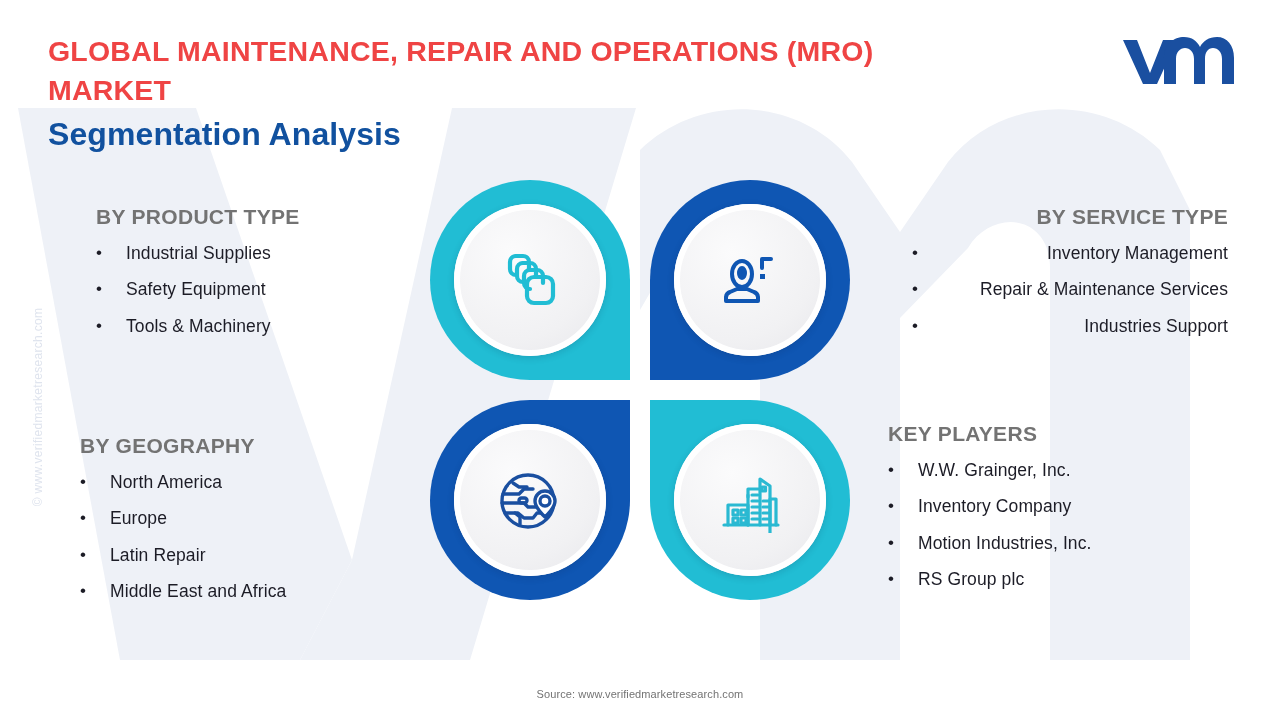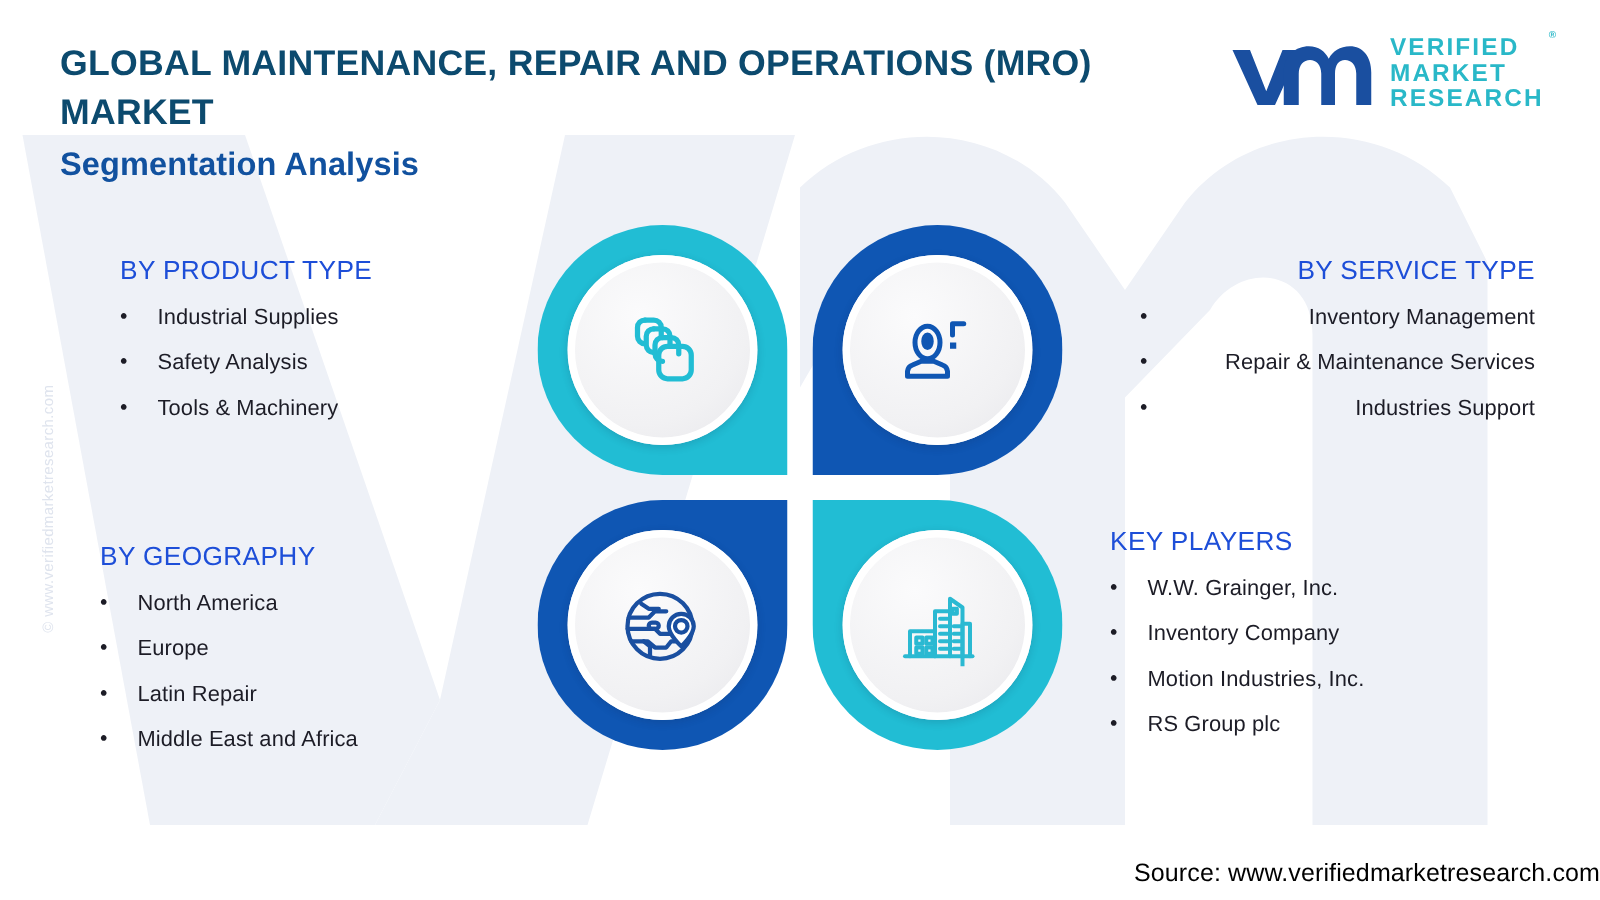--- a/index.html
+++ b/index.html
@@ -36,28 +36,28 @@
     white-space: nowrap;
     text-align: center;
     z-index: 2;
   }
 
   
   .header { position: absolute; left: 48px; top: 32px; z-index: 3; }
   .title {
     font-size: 28.5px;
     font-weight: bold;
-    color: #0c4a6e;
+    color: #ef4444;
     letter-spacing: .2px;
     line-height: 1.37;
     max-width: 880px;
   }
   .subtitle {
     margin-top: 6px;
-    font-size: 26px;
+    font-size: 32px;
     font-weight: bold;
     color: #11519f;
     letter-spacing: .1px;
   }
 
   
   .logo {
     position: absolute; right: 45px; top: 28px;
     display: flex; align-items: center; gap: 14px;
     z-index: 3;
@@ -76,22 +76,22 @@
 
   
   .col { position: absolute; z-index: 3; }
   .col-tl { left: 96px;  top: 205px; width: 330px; }
   .col-tr { left: 888px; top: 205px; width: 340px; text-align: right; }
   .col-bl { left: 80px;  top: 434px; width: 330px; }
   .col-br { left: 888px; top: 422px; width: 340px; }
 
   .col-head {
     font-size: 21px;
-    font-weight: normal;
-    color: #1d4ed8;
+    font-weight: bold;
+    color: #737373;
     letter-spacing: .3px;
     margin-bottom: 14px;
   }
   .bullets { list-style: none; }
   .bullets li {
     display: flex;
     align-items: flex-start;
     font-size: 17.5px;
     color: #1c1c26;
     line-height: 1.16;
@@ -129,23 +129,23 @@
     background: radial-gradient(circle at 38% 32%, #fbfbfc 0%, #f1f1f3 62%, #e6e6ea 100%);
     box-shadow: 0 2px 7px rgba(20,30,60,0.16), inset 0 0 0 6px #ffffff;
     display: flex; align-items: center; justify-content: center;
   }
   .disc svg { display: block; }
 
   
   .footer {
     position: absolute;
     left: 0; right: 0; top: 688px;
-    text-align: right;
-    font-size: 20px;
-    color: #000000;
+    text-align: center;
+    font-size: 11px;
+    color: #737373;
     letter-spacing: .1px;
     z-index: 3;
   }
 </style>
 </head>
 <body>
 
 <div id="page">
 
   <svg class="bg-wm" viewBox="0 0 1280 720" preserveAspectRatio="none" aria-hidden="true">
@@ -162,26 +162,20 @@
   <div class="header">
     <div class="title">GLOBAL MAINTENANCE, REPAIR AND OPERATIONS (MRO) MARKET</div>
     <div class="subtitle">Segmentation Analysis</div>
   </div>
 
   <div class="logo">
     <svg width="118" height="62" viewBox="0 0 118 62" aria-hidden="true">
       <path d="M6,12 L20,12 L33,45 L46,12 L60,12 L40,56 L26,56 Z" fill="#1a4fa0"></path>
       <path d="M47,56 L47,30 C47,16 57,9 67,9 C75,9 80,13 83,19 C86,13 92,9 100,9 C110,9 117,17 117,30 L117,56 L105,56 L105,31 C105,24 101,20 96,20 C91,20 88,24 88,31 L88,56 L77,56 L77,31 C77,24 73,20 68,20 C63,20 59,24 59,31 L59,56 Z" fill="#1a4fa0"></path>
     </svg>
-    <div class="logo-words">
-      <div>VERIFIED</div>
-      <div>MARKET</div>
-      <div>RESEARCH</div>
-      <span class="logo-reg">®</span>
-    </div>
   </div>
 
   <div class="quad-wrap">
 
     <div class="quad q-tl">
       <svg class="shape" viewBox="0 0 200 200" aria-hidden="true">
         <path d="M100,0 A100,100 0 1,0 100,200 L200,200 L200,100 A100,100 0 0,0 100,0 Z" fill="#21bdd4"></path>
       </svg>
       <div class="disc">
         <svg width="68" height="68" viewBox="0 0 68 68" aria-hidden="true">
@@ -264,21 +258,21 @@
 
   <div class="col col-tl">
     <div class="col-head">BY PRODUCT TYPE</div>
     <ul class="bullets">
       <li>
         <span class="dot">•</span>
         <span class="txt">Industrial Supplies</span>
       </li>
       <li>
         <span class="dot">•</span>
-        <span class="txt">Safety Analysis</span>
+        <span class="txt">Safety Equipment</span>
       </li>
       <li>
         <span class="dot">•</span>
         <span class="txt">Tools &amp; Machinery</span>
       </li>
     </ul>
   </div>
 
   <div class="col col-tr">
     <div class="col-head">BY SERVICE TYPE</div>

